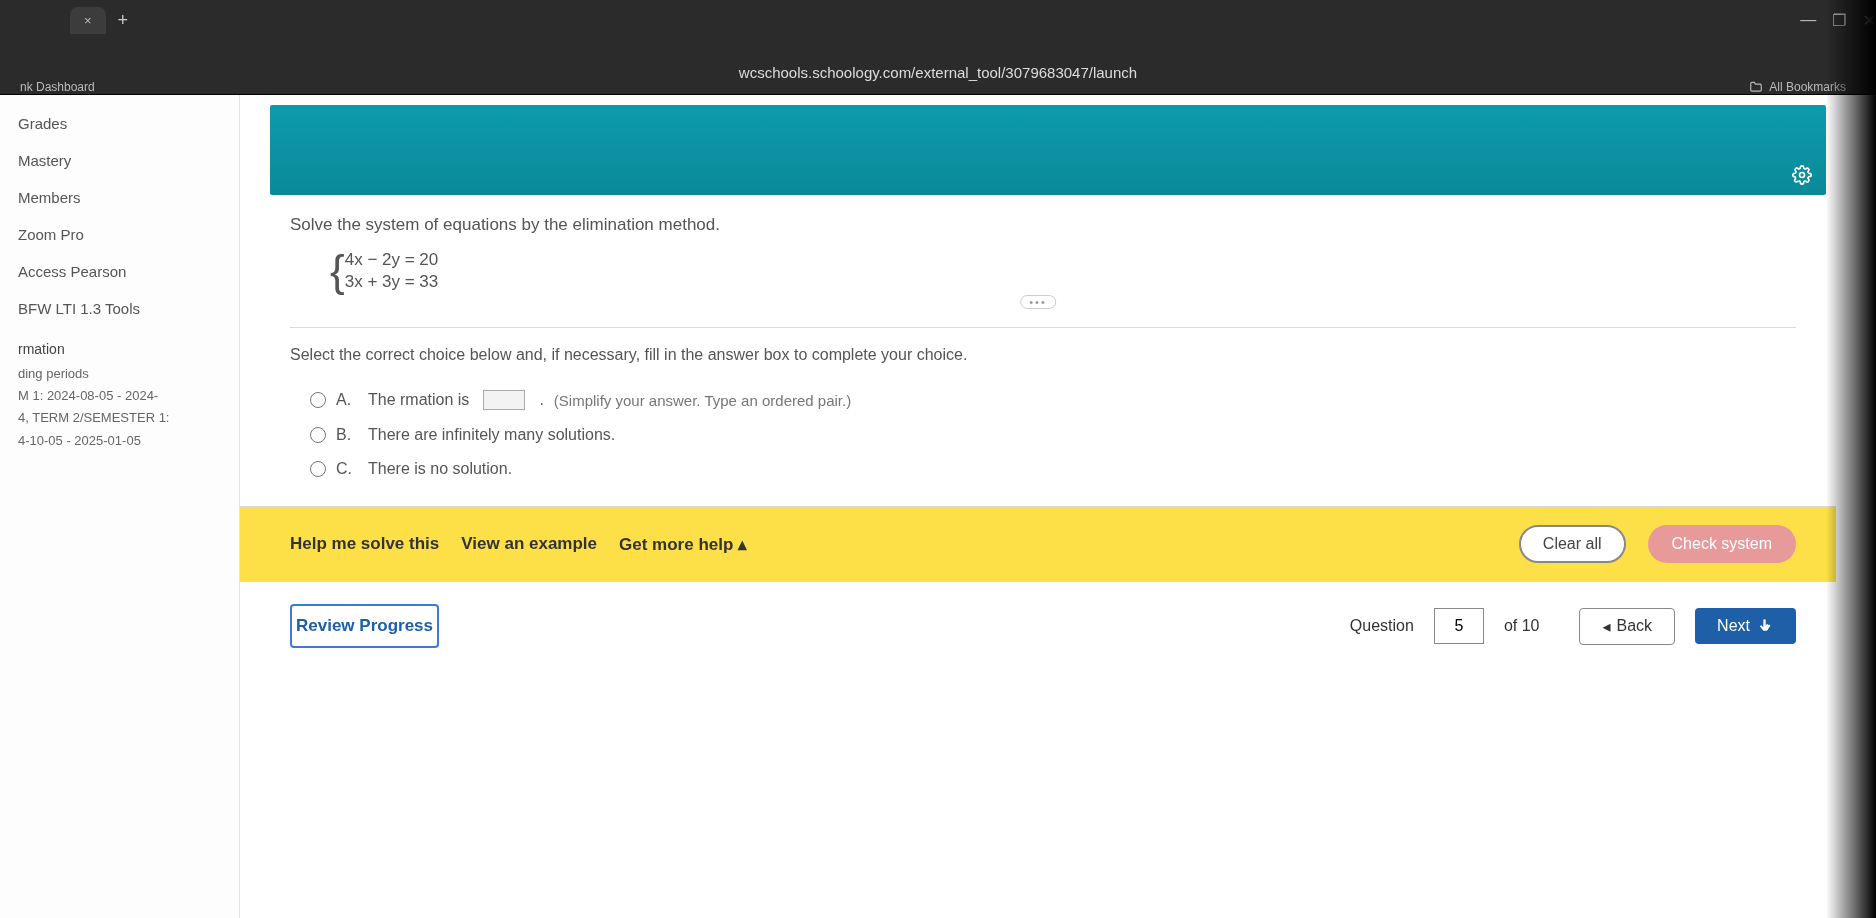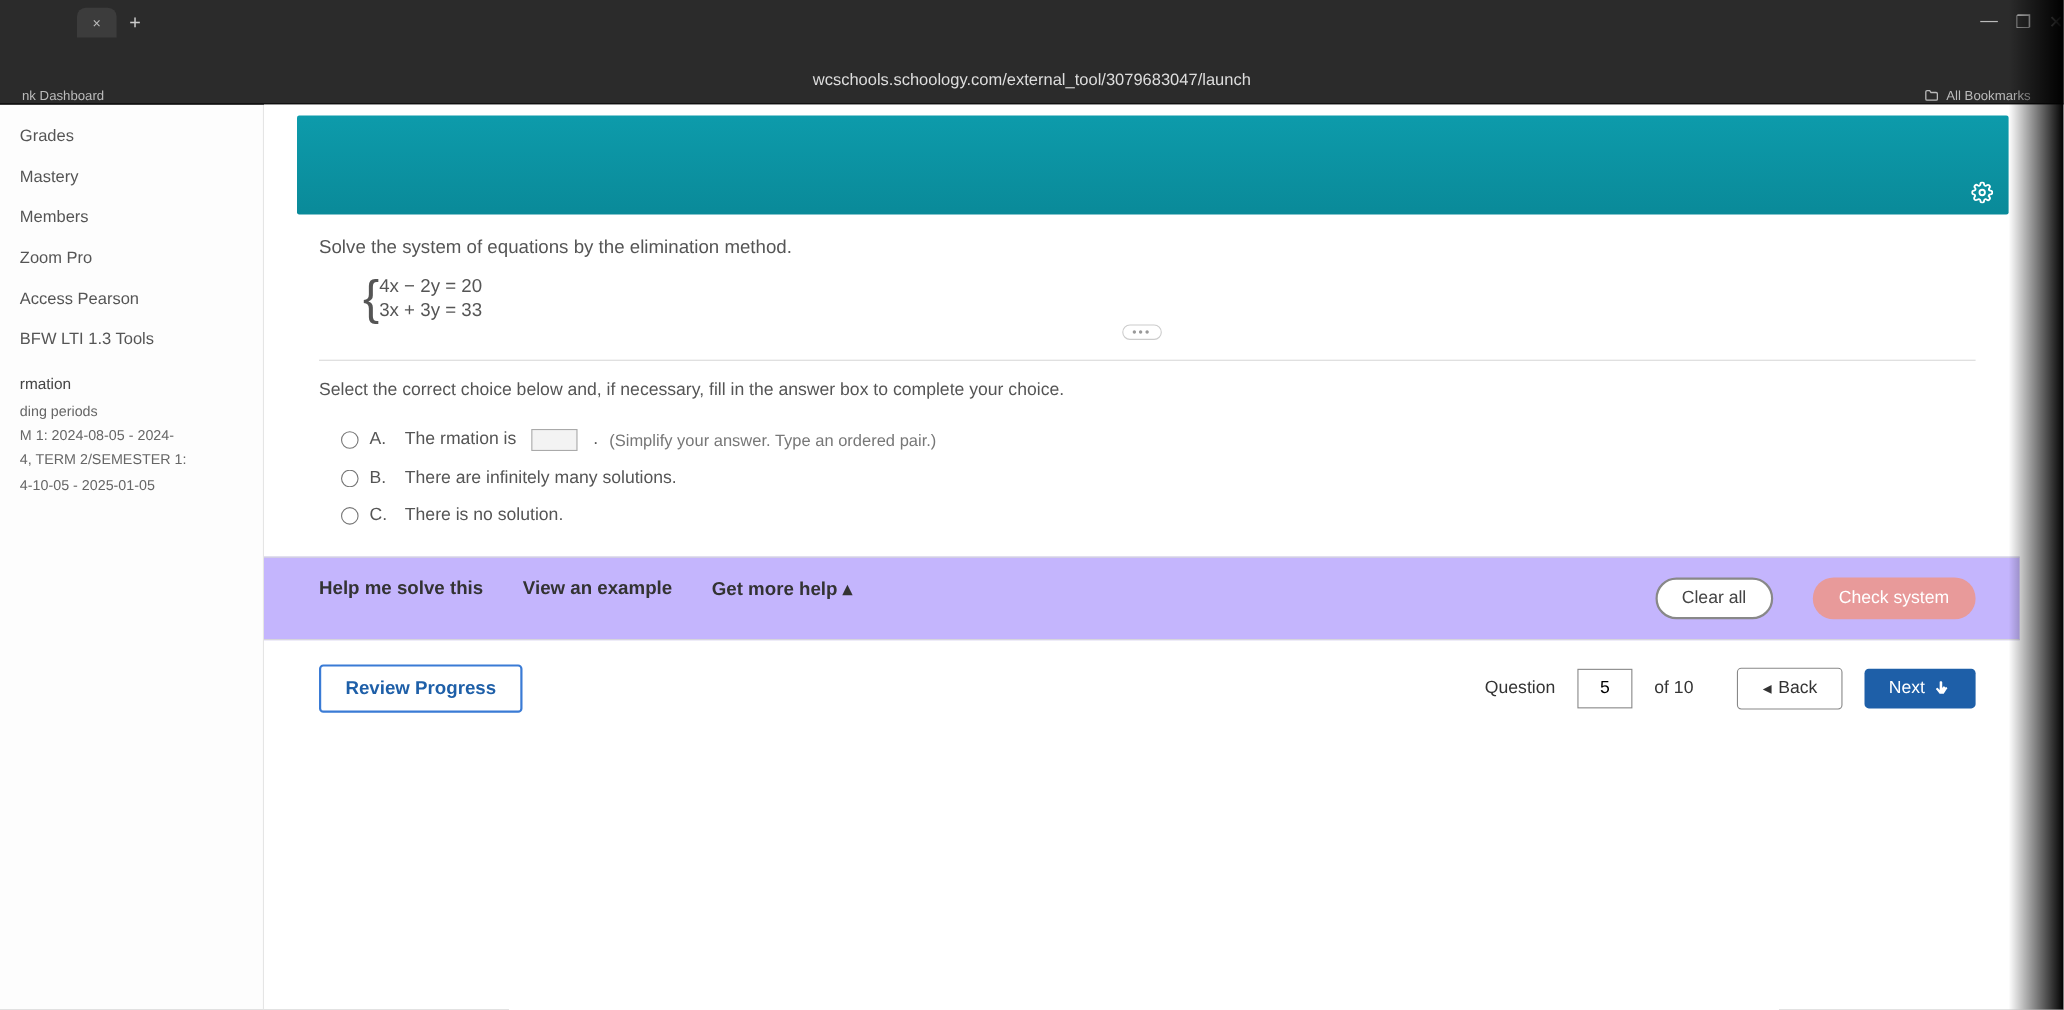--- a/index.html
+++ b/index.html
@@ -38,30 +38,30 @@
   .three-dots { position: absolute; left: 50%; top: -8px; transform: translateX(-50%); background: #fff; border: 1px solid #ccc; border-radius: 10px; padding: 0 8px; color: #999; font-size: 11px; letter-spacing: 2px; cursor: pointer; }
   
   .choice-area { padding: 18px 40px 20px 50px; color: #555; }
   .choice-instr { font-size: 16px; margin-bottom: 18px; }
   .choice-row { display: flex; align-items: center; gap: 10px; padding: 8px 0 8px 20px; font-size: 16px; }
   .choice-row input[type=radio] { width: 16px; height: 16px; }
   .choice-letter { width: 22px; }
   .ans-box { display: inline-block; width: 42px; height: 20px; border: 1px solid #aaa; background: #f3f3f3; vertical-align: middle; margin: 0 4px; }
   .hint { color: #777; font-size: 15px; }
   
-  .help-bar { display: flex; align-items: flex-start; padding: 18px 40px 18px 50px; gap: 36px; border-top: 1px solid #d9d9d9; border-bottom: 1px solid #d9d9d9; background: #c4b5fd; }
+  .help-bar { display: flex; align-items: center; padding: 18px 40px 18px 50px; gap: 22px; border-top: 1px solid #d9d9d9; border-bottom: 1px solid #d9d9d9; background: #fde047; }
   .help-link { font-size: 17px; font-weight: 700; color: #333; cursor: pointer; }
   .help-plain { font-size: 17px; font-weight: 700; color: #333; cursor: pointer; }
   .help-drop { font-size: 17px; font-weight: 700; color: #333; cursor: pointer; }
   .spacer { flex: 1; }
   .pill { border: 2px solid #888; border-radius: 22px; padding: 8px 22px; font-size: 16px; color: #444; background: #fff; cursor: pointer; }
   .pill-check { border: none; border-radius: 22px; padding: 10px 24px; font-size: 16px; background: #e89a9a; color: #fff; cursor: pointer; }
   
   .footer-bar { display: flex; align-items: center; padding: 22px 40px 22px 50px; gap: 20px; }
-  .review-btn { border: 2px solid #3a7bd5; color: #1e5fa8; background: #fff; padding: 10px 22px; font-size: 17px; font-weight: 600; border-radius: 4px; cursor: pointer; }
+  .review-btn { border: 2px solid #3a7bd5; color: #1e5fa8; background: #fff; padding: 10px 4px; font-size: 17px; font-weight: 600; border-radius: 4px; cursor: pointer; }
   .qlabel { font-size: 16px; color: #333; }
   .qnum { width: 50px; height: 36px; border: 1px solid #888; text-align: center; font-size: 16px; padding: 6px 0; }
   .oftotal { font-size: 16px; color: #333; margin-right: 20px; }
   .nav-back { border: 1px solid #888; background: #fff; padding: 8px 22px; font-size: 16px; border-radius: 4px; color: #333; cursor: pointer; display: flex; align-items: center; gap: 6px; }
   .nav-next { border: none; background: #1e5fa8; color: #fff; padding: 9px 22px; font-size: 16px; border-radius: 4px; cursor: pointer; display: flex; align-items: center; gap: 8px; }
   
   svg { display: inline-block; }
   .dark-right-edge { position: absolute; right: 0; top: 0; width: 50px; height: 100%; background: linear-gradient(to right, rgba(0,0,0,0), #000); pointer-events: none; }
 </style>
 </head>

